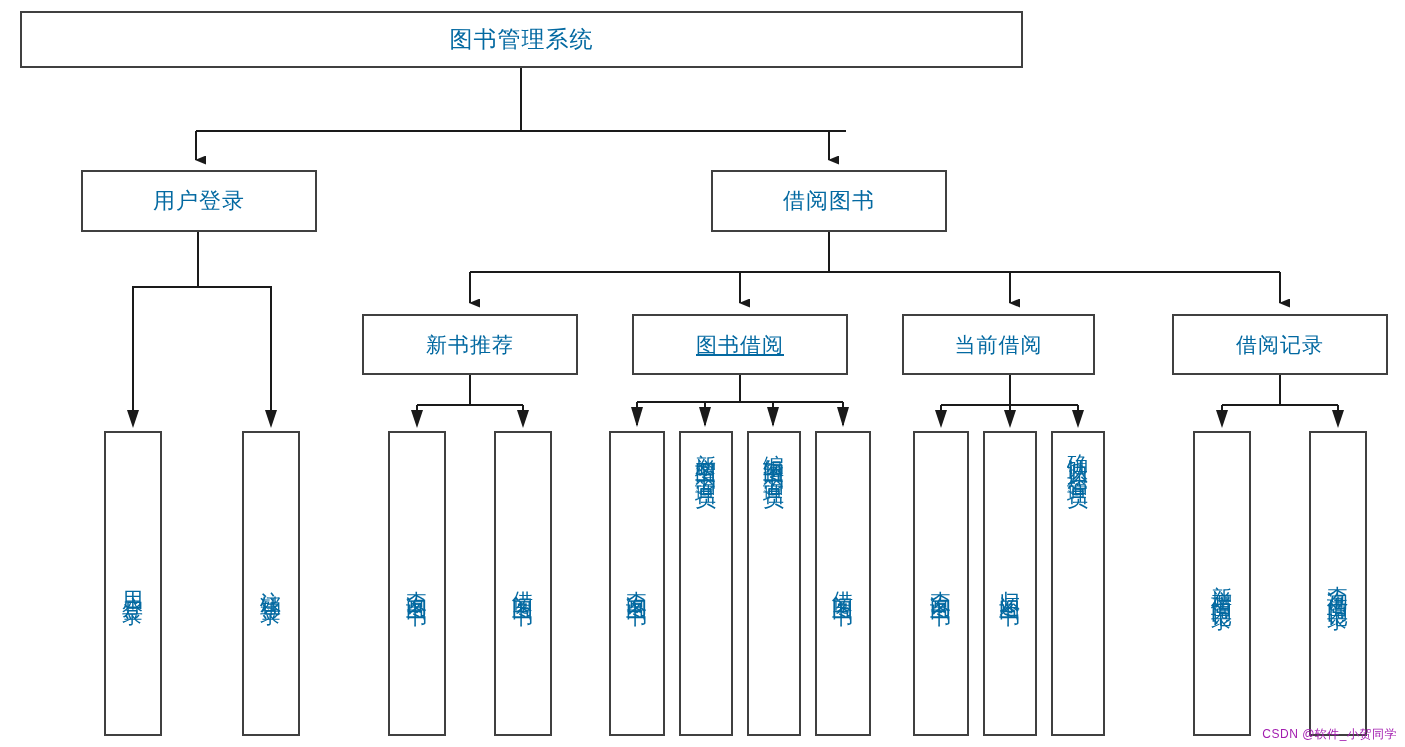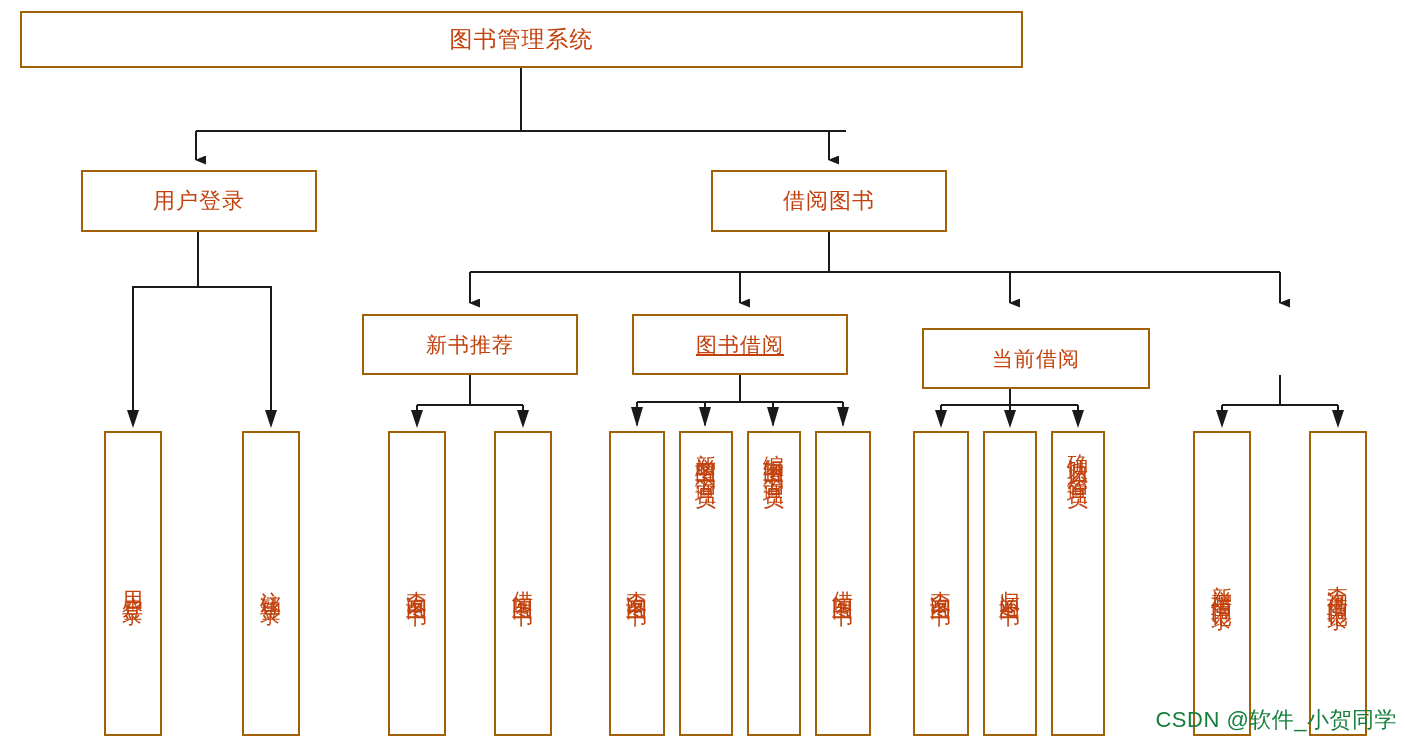--- a/index.html
+++ b/index.html
@@ -22,26 +22,26 @@
     position: absolute;
     left: 0;
     top: 0;
     width: 1405px;
     height: 747px;
     pointer-events: none;
   }
   .node {
     position: absolute;
     box-sizing: border-box;
-    border: 2px solid #a16207;
+    border: 2px solid #404040;
     background: #ffffff;
     display: flex;
     align-items: center;
     justify-content: center;
-    color: #c2410c;
+    color: #0369a1;
   }
   .node.level0 {
     font-size: 23px;
     letter-spacing: 1px;
   }
   .node.level1 {
     font-size: 22px;
     letter-spacing: 1px;
   }
   .node.level2 {
@@ -68,23 +68,23 @@
   }
   .leaf.top {
     align-items: flex-start;
   }
   .leaf.top .leaf-label {
     margin-top: 4px;
   }
   #watermark {
     position: absolute;
     right: 8px;
-    bottom: 12px;
-    font-size: 22px;
-    color: #15803d;
+    bottom: 4px;
+    font-size: 12px;
+    color: #a21caf;
     letter-spacing: 0.5px;
     white-space: nowrap;
     user-select: none;
   }
 </style>
 </head>
 <body>
 
 <div id="diagram-root">
 
@@ -162,22 +162,25 @@
   <div class="node level1" style="left:711px; top:170px; width:236px; height:62px;">
     <span>借阅图书</span>
   </div>
 
   <div class="node level2" style="left:362px; top:314px; width:216px; height:61px;">
     <span>新书推荐</span>
   </div>
   <div class="node level2" style="left:632px; top:314px; width:216px; height:61px;text-decoration:underline;">
     <span>图书借阅</span>
   </div>
-  <div class="node level2" style="left:902px; top:328px; width:228px; height:61px;margin-left:20px;">
+  <div class="node level2" style="left:902px; top:314px; width:193px; height:61px;">
     <span>当前借阅</span>
+  </div>
+  <div class="node level2" style="left:1172px; top:314px; width:216px; height:61px;">
+    <span>借阅记录</span>
   </div>
 
   <div class="node leaf center" style="left:104px; top:431px; width:58px; height:305px;">
     <span class="leaf-label">用户登录</span>
   </div>
   <div class="node leaf center" style="left:242px; top:431px; width:58px; height:305px;">
     <span class="leaf-label">注销登录</span>
   </div>
 
   <div class="node leaf center" style="left:388px; top:431px; width:58px; height:305px;">

